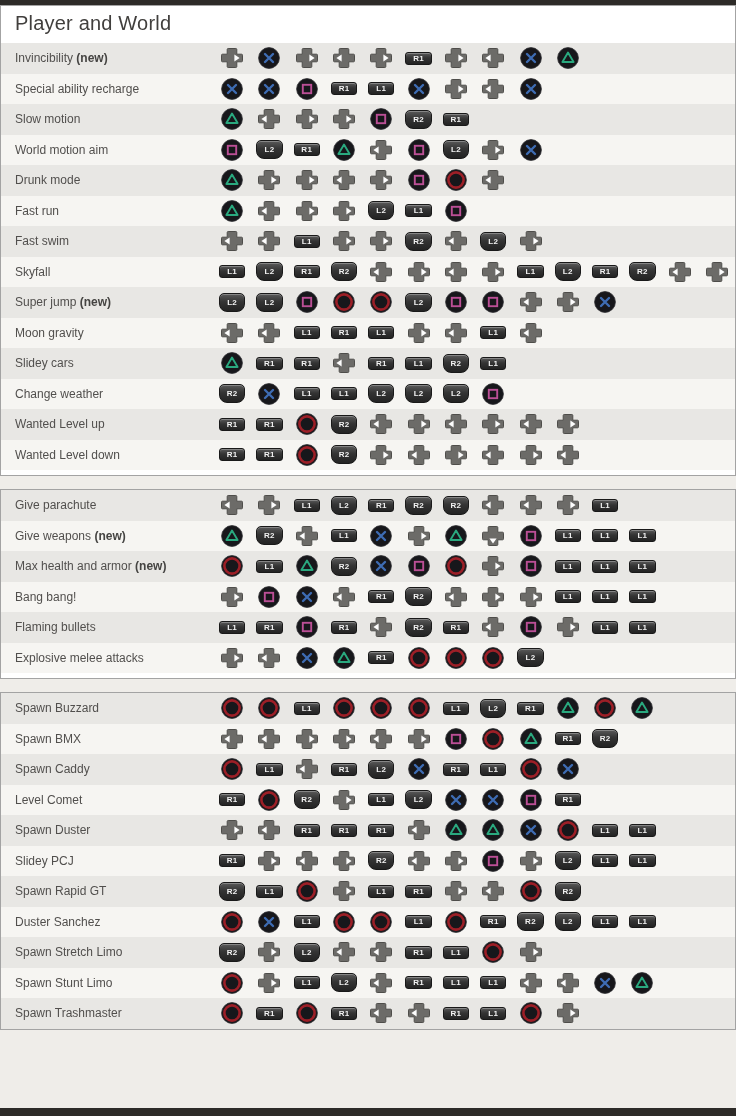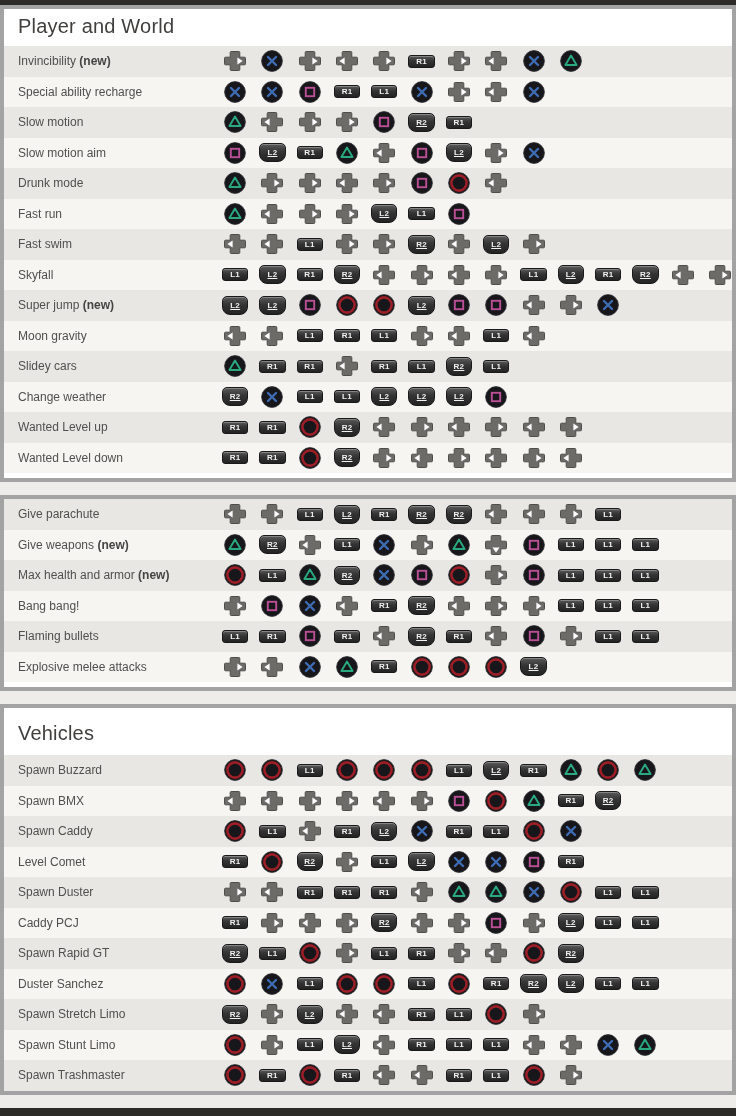--- a/index.html
+++ b/index.html
@@ -7,21 +7,21 @@
     width:736px;height:1116px;overflow:hidden;
     background:#efede9;
     font-family:"Liberation Sans","DejaVu Sans",sans-serif;
     -webkit-font-smoothing:antialiased;
   }
   .dark-strip{width:736px;background:#2d2b28;}
   #top-strip{height:5px;}
   #bottom-strip{height:8px;}
   .section{
     background:#ffffff;
-    border:4px solid #a3a3a3;
+    border:1px solid #a3a3a3;
     margin-bottom:13px;
   }
   .section-header{
     color:#413f3d;
     font-size:20px;
     letter-spacing:.2px;
     font-weight:400;
   }
   .hdr-sm{padding:6px 14px 8px;}
   .hdr-lg{padding:14px 14px 10px;}
@@ -47,21 +47,21 @@
   .btn-shoulder{
     display:flex;align-items:center;justify-content:center;
     color:#f2f2f2;font-weight:700;font-size:8px;letter-spacing:.3px;
     border:1px solid #191919;
     background:linear-gradient(180deg,#5a5a5a 0%,#343434 45%,#232323 100%);
     box-shadow:inset 0 1px 0 rgba(255,255,255,.28);
     box-sizing:border-box;
     font-family:"Liberation Sans","DejaVu Sans",sans-serif;
   }
   .bumper{width:27px;height:13px;border-radius:3px;}
-  .trigger{width:38px;height:19px;border-radius:5px 5px 8px 8px;text-decoration:underline;}
+  .trigger{width:38px;height:19px;border-radius:5px 5px 8px 8px;}
   .section:last-of-type{margin-bottom:0;}
   #page{display:flex;flex-direction:column;height:1116px;}
   #bottom-strip{margin-top:auto;}
 </style>
 </head>
 <body>
 
 <div id="page">
   <div id="top-strip" class="dark-strip"></div>
   <div id="sections">
@@ -218,21 +218,21 @@
               </span>
               <span class="slot">
                 <span class="btn-shoulder trigger">R2</span>
               </span>
               <span class="slot">
                 <span class="btn-shoulder bumper">R1</span>
               </span>
             </span>
           </div>
           <div class="row">
-            <span class="label">Slow motion aim</span>
+            <span class="label">World motion aim</span>
             <span class="seq">
               <span class="slot">
                 <svg width="22" height="22" viewBox="0 0 22 22">
                   <circle cx="11" cy="11" r="10.4" fill="#17171b" stroke="#2c2c30" stroke-width="0.8"></circle>
                   <rect x="6.8" y="6.8" width="8.4" height="8.4" fill="none" stroke="#bb4f96" stroke-width="1.9"></rect>
                 </svg>
               </span>
               <span class="slot">
                 <span class="btn-shoulder trigger">L2</span>
               </span>
@@ -1136,21 +1136,20 @@
               </span>
               <span class="slot">
                 <span class="btn-shoulder trigger">L2</span>
               </span>
             </span>
           </div>
         </div>
         <div style="height: 5px;"></div>
       </div>
       <div class="section">
-        <div class="section-header hdr-lg">Vehicles</div>
         <div class="rows">
           <div class="row">
             <span class="label">Spawn Buzzard</span>
             <span class="seq">
               <span class="slot">
                 <svg width="22" height="22" viewBox="0 0 22 22">
                   <circle cx="11" cy="11" r="10.4" fill="#17171b" stroke="#2c2c30" stroke-width="0.8"></circle>
                   <circle cx="11" cy="11" r="7.6" fill="none" stroke="#9c1f27" stroke-width="2.6"></circle>
                 </svg>
               </span>
@@ -1431,21 +1430,21 @@
               </span>
               <span class="slot">
                 <span class="btn-shoulder bumper">L1</span>
               </span>
               <span class="slot">
                 <span class="btn-shoulder bumper">L1</span>
               </span>
             </span>
           </div>
           <div class="row">
-            <span class="label">Caddy PCJ</span>
+            <span class="label">Slidey PCJ</span>
             <span class="seq">
               <span class="slot">
                 <span class="btn-shoulder bumper">R1</span>
               </span>
               <span class="slot">
                 <svg width="22" height="22" viewBox="0 0 22 22">
                   <path d="M7.2 1.5 L14.8 1.5 Q15.8 1.5 15.8 2.5 L15.8 7.2 L20.5 7.2 Q21.5 7.2 21.5 8.2 L21.5 13.8 Q21.5 14.8 20.5 14.8 L15.8 14.8 L15.8 19.5 Q15.8 20.5 14.8 20.5 L7.2 20.5 Q6.2 20.5 6.2 19.5 L6.2 14.8 L1.5 14.8 Q0.5 14.8 0.5 13.8 L0.5 8.2 Q0.5 7.2 1.5 7.2 L6.2 7.2 L6.2 2.5 Q6.2 1.5 7.2 1.5 Z" fill="#6c6b68" stroke="#4e4d4a" stroke-width="1"></path>
                   <path d="M13.4 7.4 L13.4 14.6 L18.6 11 Z" fill="#fdfdfd"></path>
                 </svg>
               </span>

